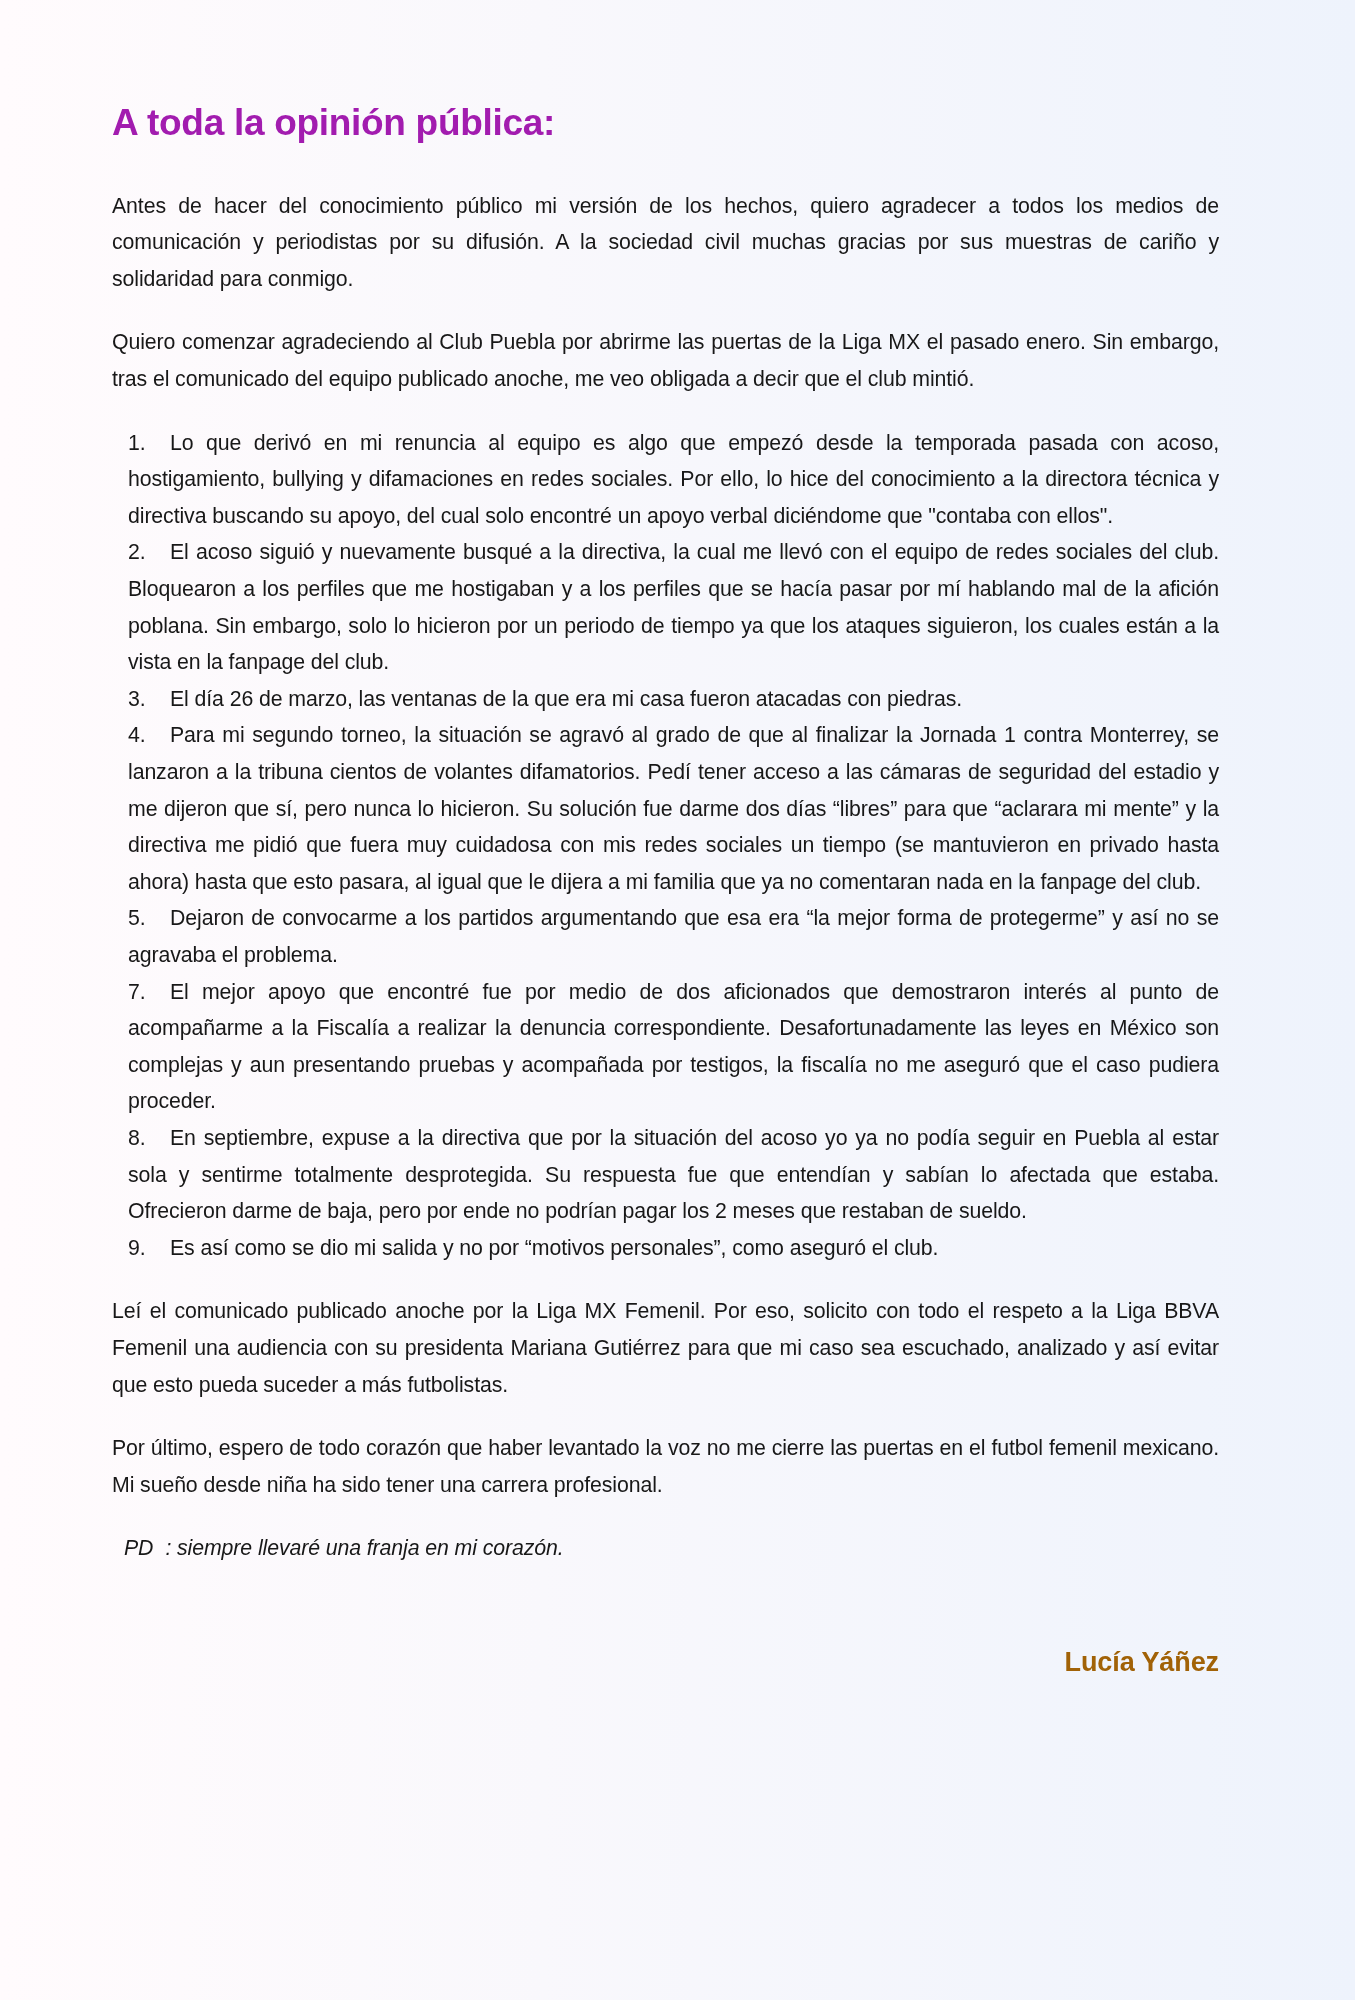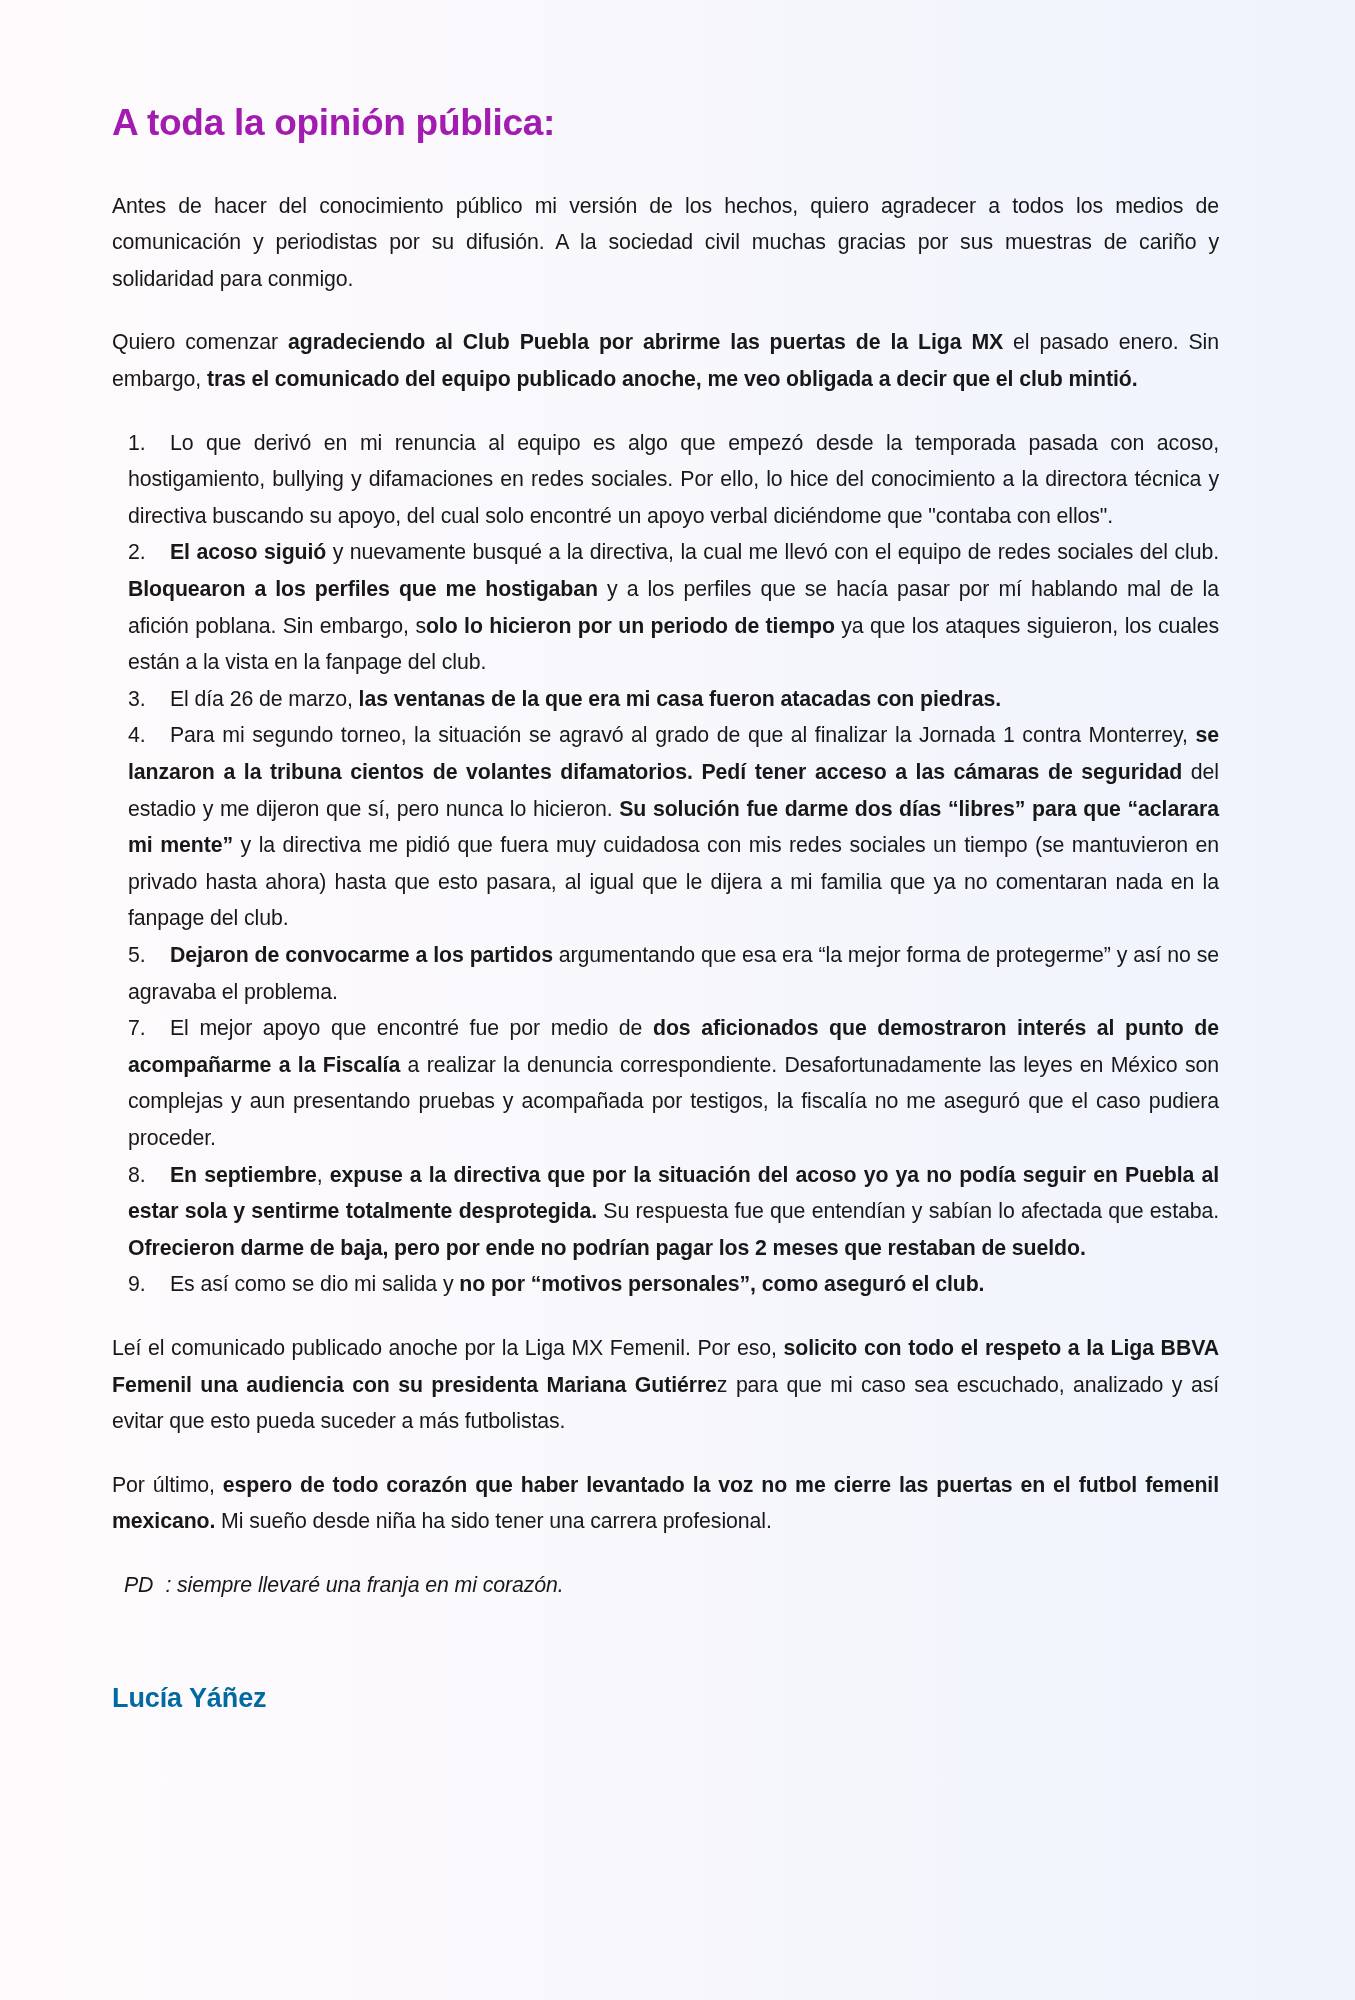--- a/index.html
+++ b/index.html
@@ -24,29 +24,29 @@
   p {
     font-size: 21.3px;
     line-height: 36.6px;
     text-align: justify;
     margin: 0 0 27px 0;
     letter-spacing: -0.1px;
   }
   .list-item { margin: 0; }
   #numbered-list { margin: 0 0 27px 16px; }
   .num { display: inline-block; min-width: 42px; }
-  .b { font-weight: bold; }
+  .b { font-weight: normal; }
   .i { font-style: italic; margin-left: 12px; }
   .pd { margin: 0; }
   .signature {
     font-size: 27px;
     font-weight: bold;
     margin: 77px 0 0 0;
-    text-align: left;
-    color: #0369a1;
+    text-align: right;
+    color: #a16207;
   }
 </style>
 </head>
 <body>
 
 <main>
   <h1>A toda la opinión pública:</h1>
   <section id="intro-section">
       <p><span>Antes de hacer del conocimiento público mi versión de los hechos, quiero agradecer a todos los medios de comunicación y periodistas por su difusión. A la sociedad civil muchas gracias por sus muestras de cariño y solidaridad para conmigo.</span></p>
       <p><span>Quiero comenzar </span><span class="b">agradeciendo al Club Puebla por abrirme las puertas de la Liga MX</span><span> el pasado enero. Sin embargo, </span><span class="b">tras el comunicado del equipo publicado anoche, me veo obligada a decir que el club mintió.</span></p>

